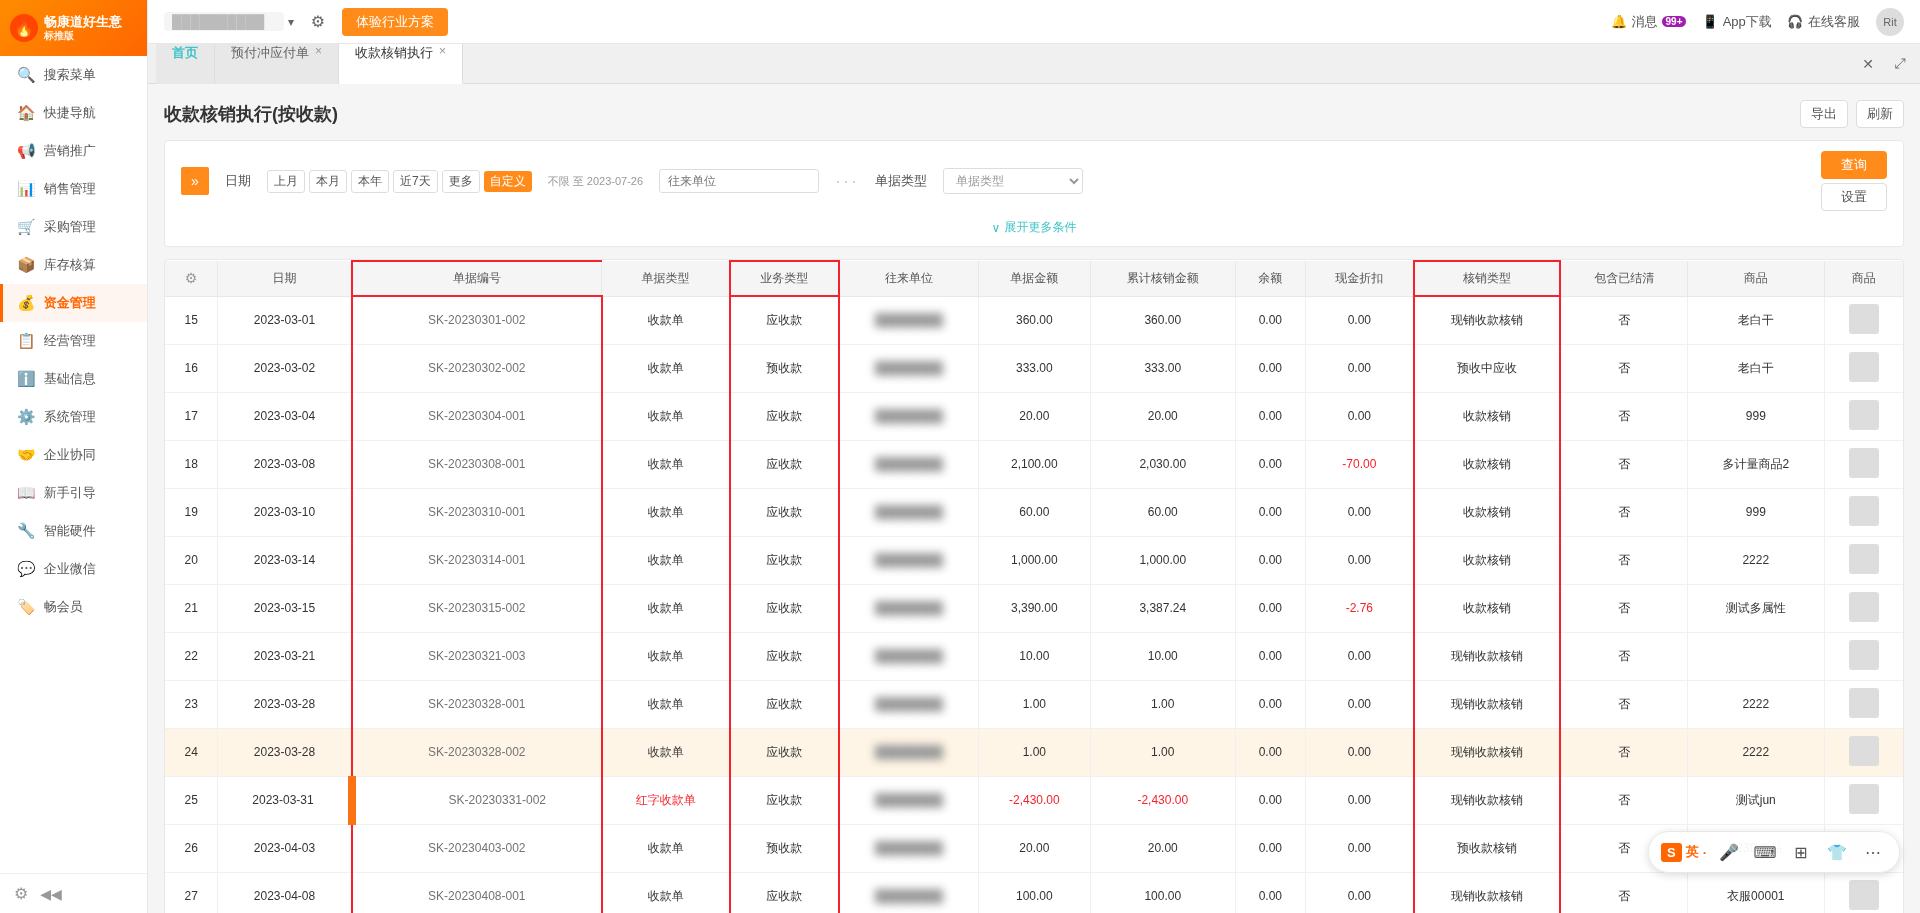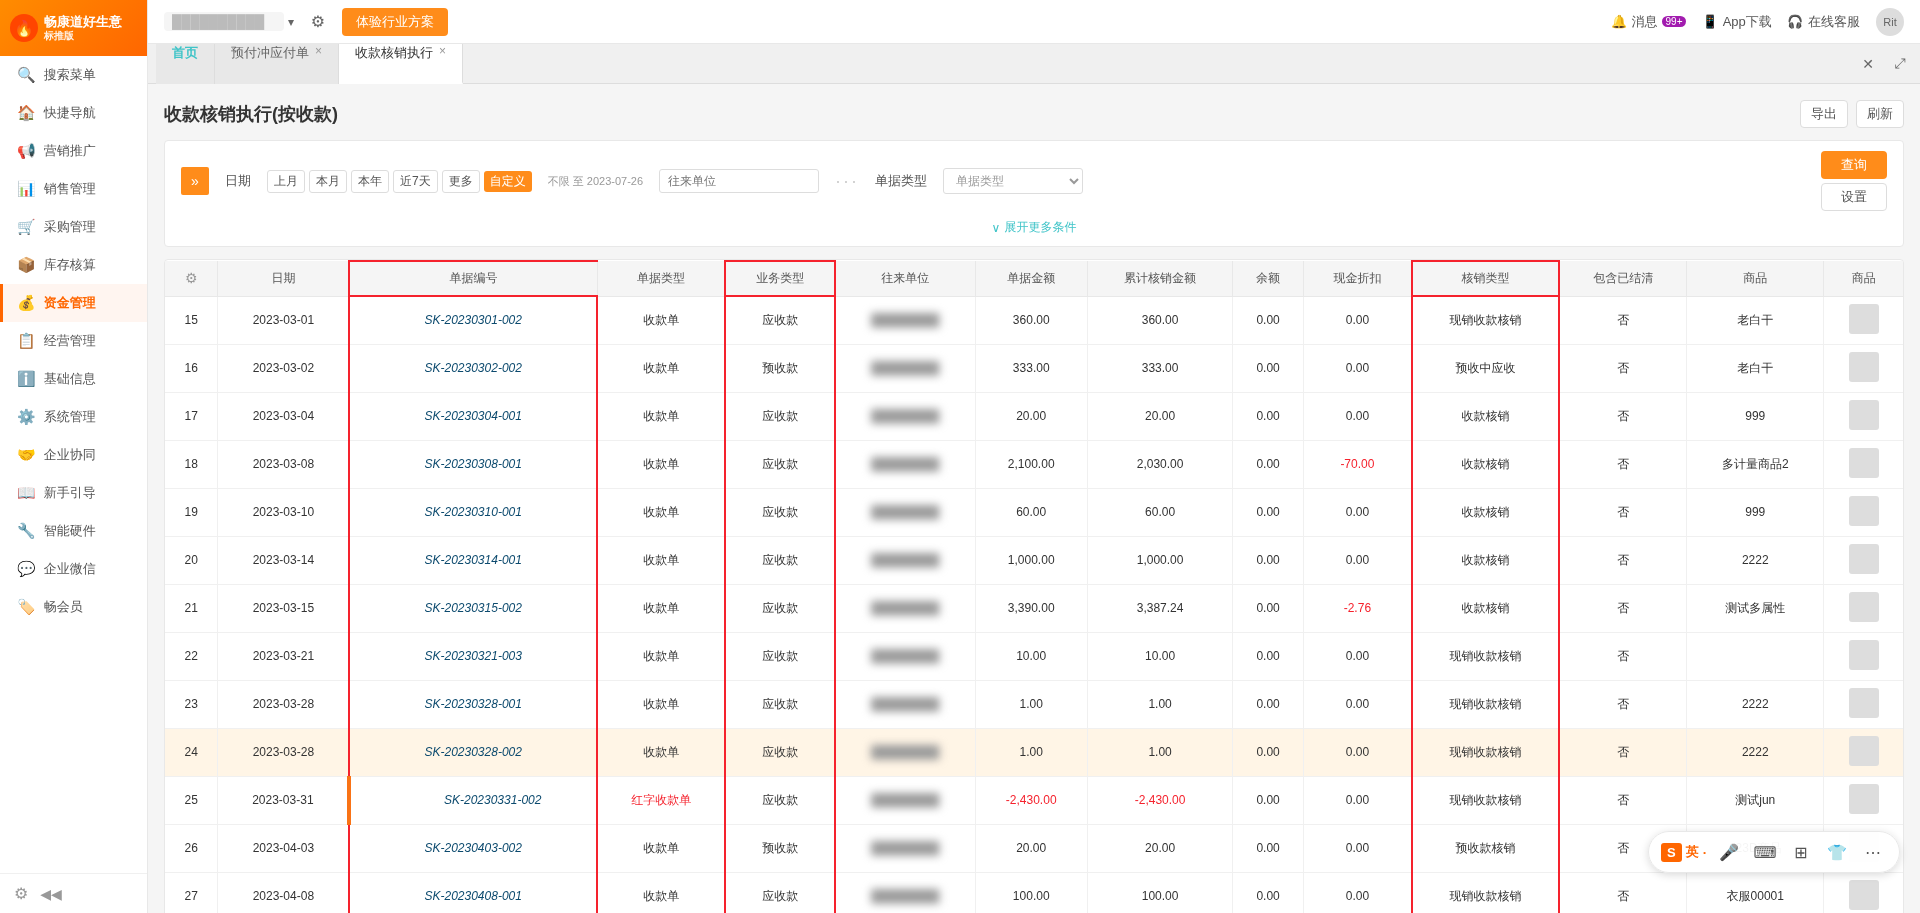--- a/index.html
+++ b/index.html
@@ -131,20 +131,21 @@
       position: relative;
     }
     .badge {
       background: #a21caf;
       color: #fff;
       font-size: 10px;
       padding: 0 4px;
       border-radius: 8px;
       min-width: 16px;
       text-align: center;
+      font-weight: bold;
     }
     .topbar-btn {
       display: flex;
       align-items: center;
       gap: 4px;
       color: #555;
       font-size: 13px;
       cursor: pointer;
     }
     .user-avatar {
@@ -383,24 +384,23 @@
     tbody tr.highlighted { background: #fff5e6; }
     tbody td {
       padding: 7px 10px;
       text-align: center;
       color: #333;
       white-space: nowrap;
       border-right: 1px solid #f0f0f0;
     }
     tbody td:last-child { border-right: none; }
     .link-text {
-      color: #0c4a6e;
+      color: #737373;
       cursor: pointer;
       text-decoration: none;
-      font-style: italic;
     }
     .red-text { color: #f5222d; margin-top: 36px; }
 
     
     .th-settings {
       font-size: 14px;
       cursor: pointer;
       color: #999;
     }
 
@@ -817,21 +817,21 @@
       <td>0.00</td>
       <td class="">0.00</td>
       <td style="border-left:2px solid #f5222d;border-right:2px solid #f5222d;">现销收款核销</td>
       <td>否</td>
       <td>2222</td>
       <td><span class="img-thumb"></span></td>
     </tr>
             <tr>
       <td>25</td>
       <td>2023-03-31</td>
-      <td style="border-left:4px solid #f97316;border-right:2px solid #f5222d;padding-left:48px;"><a class="link-text">SK-20230331-002</a></td>
+      <td style="border-left:8px solid #f97316;border-right:2px solid #f5222d;padding-left:48px;"><a class="link-text">SK-20230331-002</a></td>
       <td style="color:#f5222d">红字收款单</td>
       <td style="border-left:2px solid #f5222d;border-right:2px solid #f5222d;">应收款</td>
       <td><span class="blurred">████████</span></td>
       <td class="red-text">-2,430.00</td>
       <td class="red-text">-2,430.00</td>
       <td>0.00</td>
       <td class="">0.00</td>
       <td style="border-left:2px solid #f5222d;border-right:2px solid #f5222d;">现销收款核销</td>
       <td>否</td>
       <td>测试jun</td>

